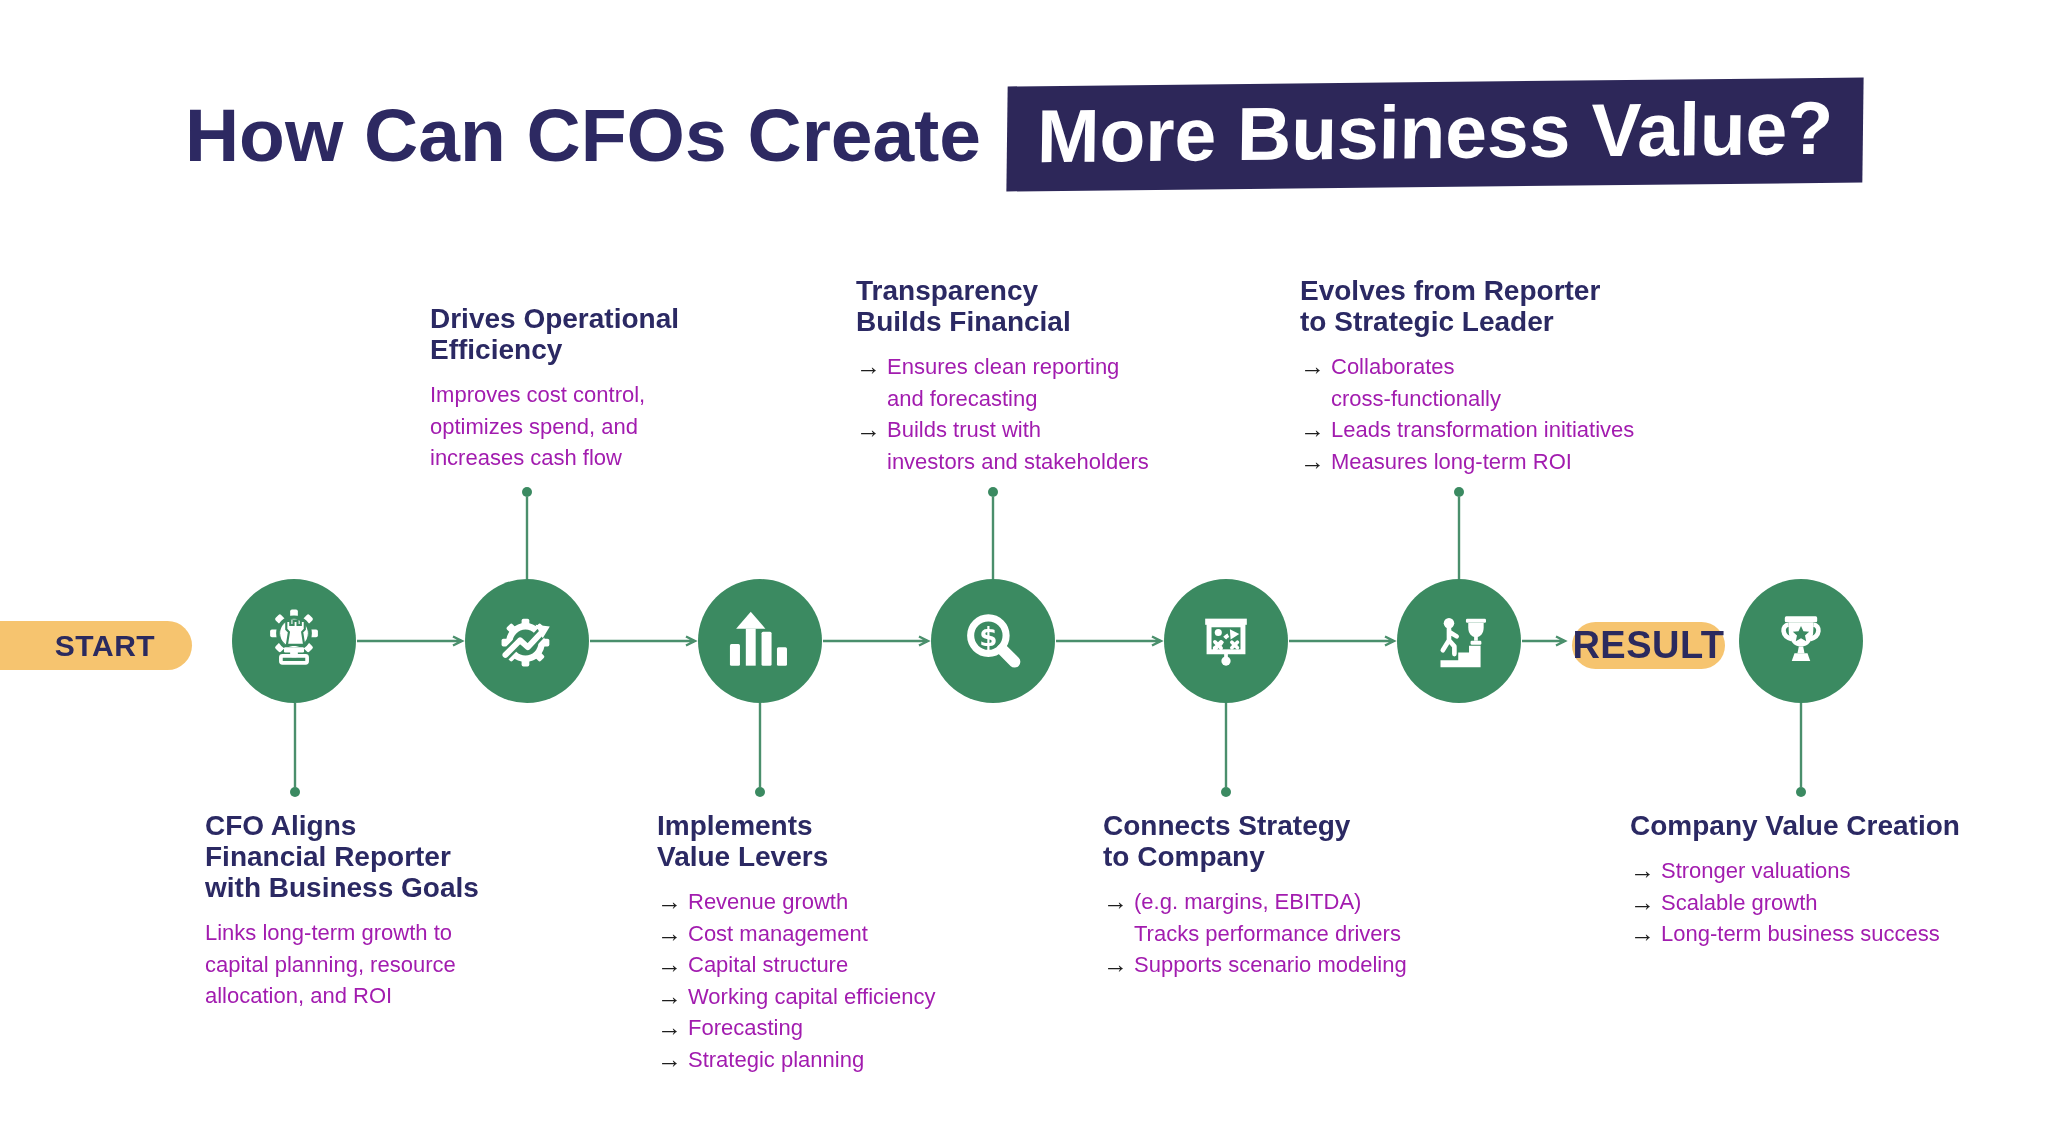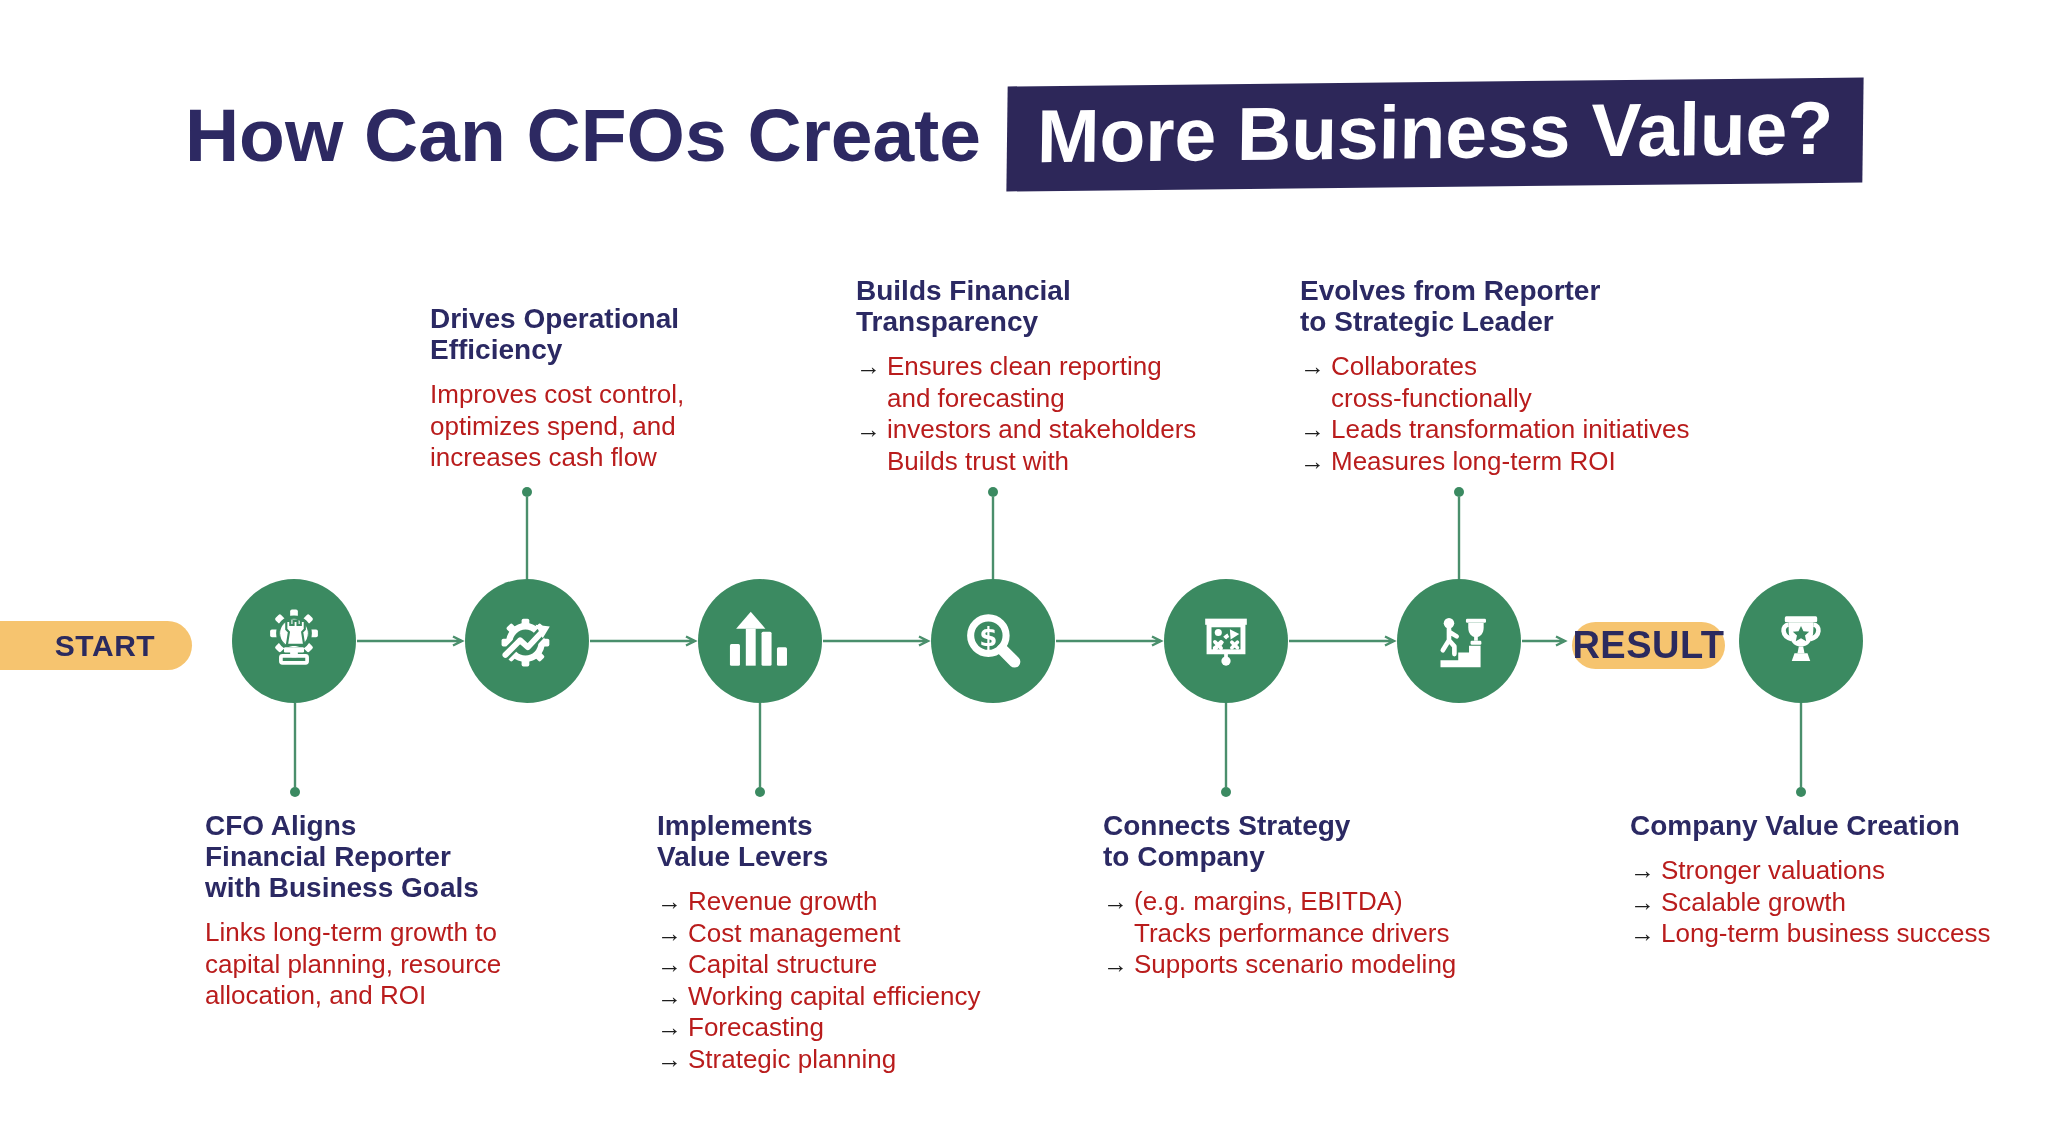--- a/index.html
+++ b/index.html
@@ -31,21 +31,21 @@
     position:absolute;top:579px;width:124px;height:124px;border-radius:50%;
     background:#3B8A61;display:flex;align-items:center;justify-content:center;
   }
   .node svg{width:74px;height:74px;display:block;}
   
   .overlay{position:absolute;left:0;top:0;width:2048px;height:1146px;pointer-events:none;}
   
   .block{position:absolute;}
   .hline{font-size:28px;line-height:31px;font-weight:bold;color:#2B2963;white-space:nowrap;}
   .heading{margin-bottom:14px;}
-  .bline{font-size:26px;line-height:31.5px;color:#b91c1c;white-space:nowrap;}
+  .bline{font-size:22px;line-height:31.5px;color:#a21caf;white-space:nowrap;}
   .bullet{display:flex;align-items:flex-start;}
   .arr{flex:none;width:31px;font-size:25px;line-height:31.5px;color:#1E1E1E;}
   .btxt{display:block;}
 </style>
 </head>
 <body>
 
 <div class="canvas">
 
   <div class="title-row">
@@ -236,35 +236,35 @@
         <span class="btxt"><span class="bline">Forecasting</span></span>
       </div>
     <div class="bullet">
         <span class="arr">→</span>
         <span class="btxt"><span class="bline">Strategic planning</span></span>
       </div>
   </div>
 
   <div class="block" style="left:856px;top:275px">
     <div class="heading">
+      <div class="hline">Transparency</div>
       <div class="hline">Builds Financial</div>
-      <div class="hline">Transparency</div>
     </div>
     <div class="bullet">
         <span class="arr">→</span>
         <span class="btxt">
           <span class="bline" style="display:block">Ensures clean reporting</span>
           <span class="bline" style="display:block">and forecasting</span>
         </span>
       </div>
     <div class="bullet">
         <span class="arr">→</span>
         <span class="btxt">
+          <span class="bline" style="display:block">Builds trust with</span>
           <span class="bline" style="display:block">investors and stakeholders</span>
-          <span class="bline" style="display:block">Builds trust with</span>
         </span>
       </div>
   </div>
 
   <div class="block" style="left:1103px;top:810px">
     <div class="heading">
       <div class="hline">Connects Strategy</div>
       <div class="hline">to Company</div>
     </div>
     <div class="bullet">

